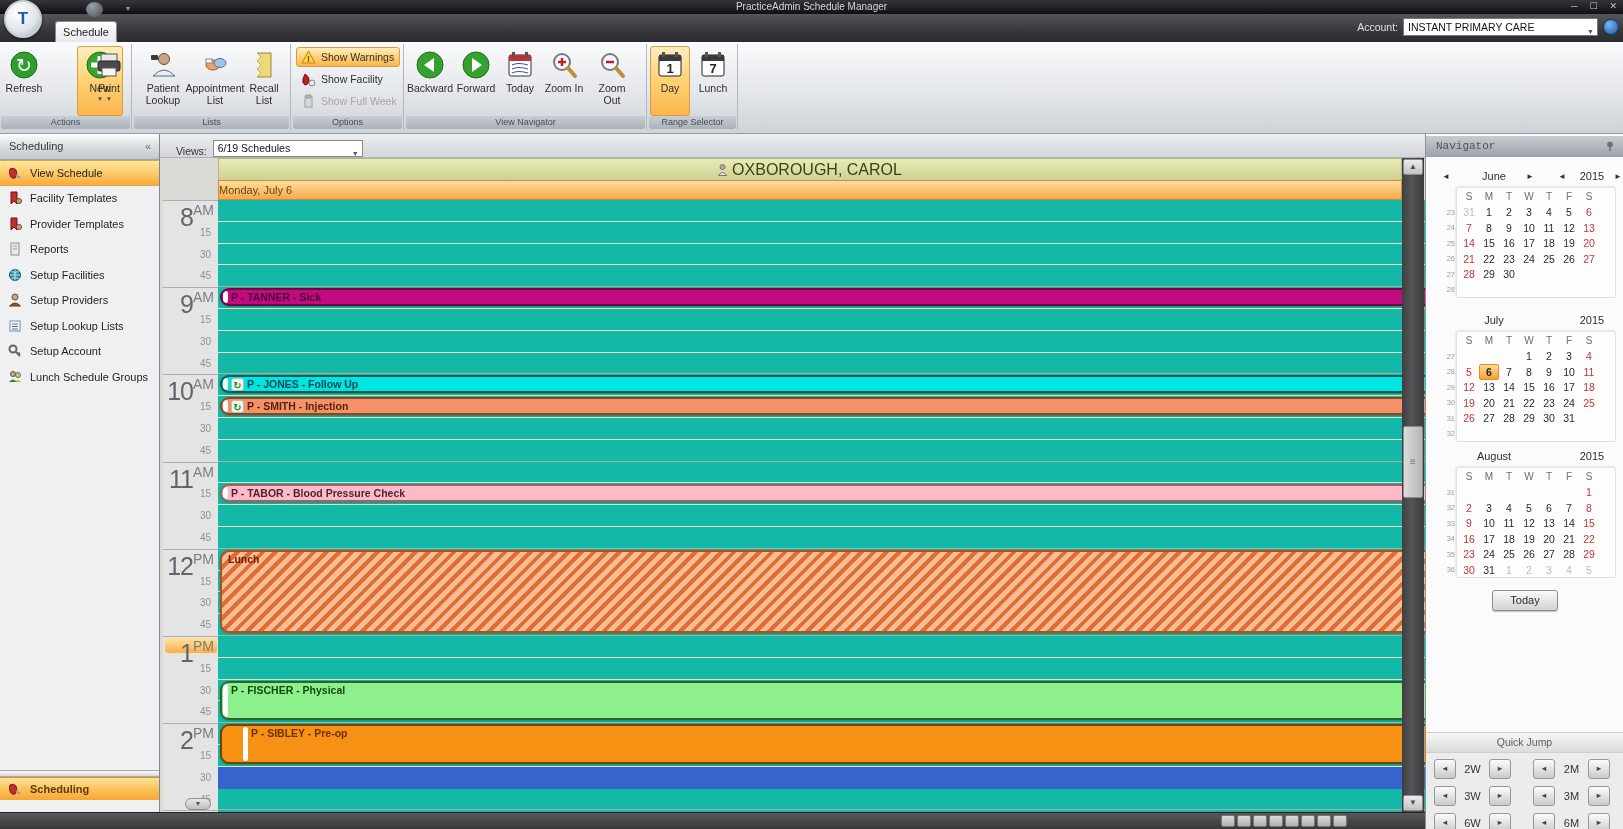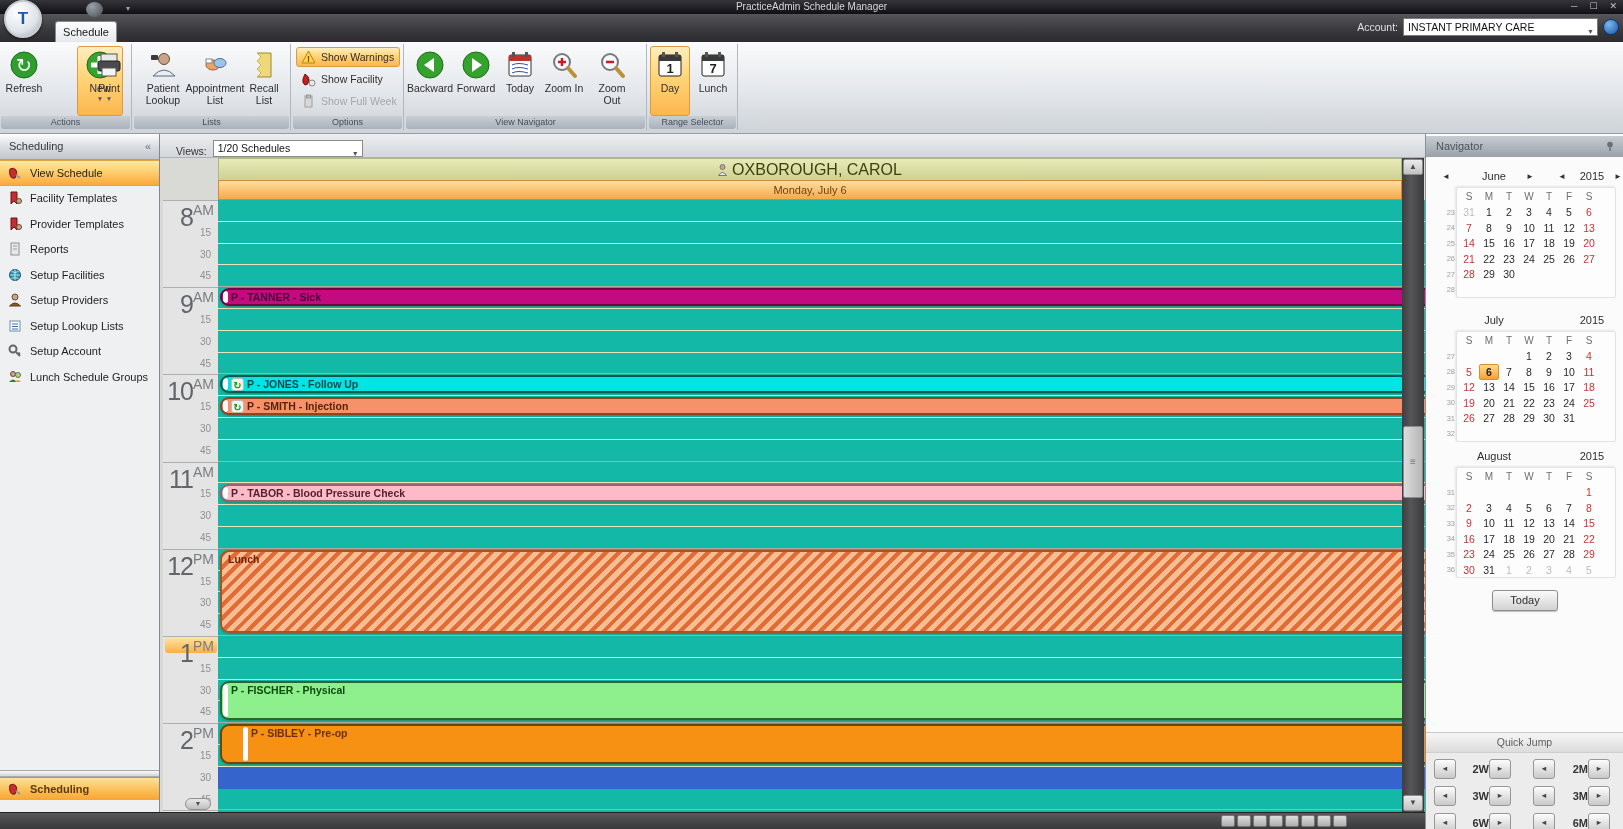--- a/index.html
+++ b/index.html
@@ -49,21 +49,21 @@
 
   
   .viewsbar{position:absolute;left:160px;top:134px;width:1265px;height:24px;background:linear-gradient(#eceef0,#d3d6da);border-bottom:1px solid #aeb2b8;display:flex;align-items:flex-end;z-index:5;}
   .views-label{font-size:10.5px;color:#333;margin:0 6px 0 16px;}
   .views-select{width:150px;height:17px;background:#fff;border:1px solid #8a8a8a;font-size:10.5px;color:#111;line-height:15px;padding:0 14px 0 4px;position:relative;}
   .views-select .dd{position:absolute;right:3px;top:5px;font-size:7px;color:#555;}
 
   
   .calendar{position:absolute;left:160px;top:158px;width:1265px;height:654px;background:#d9d9d6;overflow:hidden;}
   .hdr-provider{position:absolute;left:58px;top:0;width:1184px;height:22px;background:linear-gradient(#e9ebb8,#cdd191);border:1px solid #b2b585;border-bottom:none;display:flex;align-items:center;justify-content:center;gap:5px;font-size:16px;color:#3c420f;}
-  .hdr-date{position:absolute;left:58px;top:22px;width:1184px;height:20px;background:linear-gradient(#fede9f,#f5a94a);border:1px solid #cf8c34;display:flex;align-items:center;justify-content:center;font-size:11px;color:#6e4410;}
+  .hdr-date{position:absolute;left:58px;top:22px;width:1184px;height:20px;background:linear-gradient(#fede9f,#f5a94a);border:1px solid #cf8c34;display:flex;align-items:center;justify-content:flex-start;font-size:11px;color:#6e4410;}
   .gutter{position:absolute;left:3px;top:42px;width:55px;bottom:0;background:#e4e4e4;}
   .gutrow{position:relative;height:21.8px;text-align:right;padding-right:7px;}
   .gutrow.hrline{border-top:1px solid #aeaeae;}
   .sl{font-size:10px;color:#8f8f8f;line-height:21px;}
   .hl{position:absolute;right:4px;top:1px;white-space:nowrap;z-index:2;}
   .hl b{font-size:25px;font-weight:normal;color:#62656a;letter-spacing:-1px;}
   .hl i{font-size:14px;font-style:normal;color:#7a7d82;vertical-align:11px;}
   .curpill{position:absolute;left:2px;right:1px;top:1px;height:15px;border-radius:3px;background:linear-gradient(#ffe2a0,#f8b045);z-index:1;}
   .grid{position:absolute;left:58px;top:42px;width:1388px;bottom:0;background:#14b8a6;overflow:hidden;}
   .grow{height:21.8px;border-bottom:1px solid #e6e6b8;}
@@ -82,21 +82,21 @@
   .vs-thumb{position:absolute;left:1px;top:268px;width:20px;height:72px;background:linear-gradient(90deg,#dcdcdc,#b6b6b6);border:1px solid #8c8c8c;border-radius:2px;}
   .vs-thumb::after{content:"≡";display:block;text-align:center;color:#777;font-size:10px;line-height:70px;}
 
   
   .bottomstrip{position:absolute;left:0;right:198px;bottom:0;height:17px;background:linear-gradient(#58585a,#39393b);border-top:1px solid #222;}
   .hs-cluster{position:absolute;right:78px;top:2px;display:flex;gap:2px;}
   .hs-btn{width:14px;height:12px;background:linear-gradient(#dcdcdc,#aeaeae);border:1px solid #777;border-radius:2px;}
 
   
   .navigator{position:absolute;right:0;top:134px;width:198px;bottom:0;background:#fbfbfb;border-left:1px solid #8e9296;}
-  .nav-header{position:absolute;left:0;right:0;top:2px;height:21px;background:linear-gradient(#c7ccd2,#9aa1aa);font-size:11px;color:#4e535a;line-height:20px;padding-left:10px;}
+  .nav-header{position:absolute;left:0;right:0;top:2px;height:21px;background:linear-gradient(#c7ccd2,#9aa1aa);font-size:11px;color:#4e535a;line-height:20px;padding-left:10px;font-family:Liberation Mono, monospace;}
   .nav-pin{position:absolute;right:8px;top:5px;width:10px;height:10px;}
   .month{position:absolute;left:10px;width:182px;height:132px;}
   .mhead{position:relative;height:17px;font-size:11px;color:#2e2e2e;}
   .marr{position:absolute;top:2px;font-size:8px;color:#333;}
   .mname{position:absolute;left:30px;width:56px;text-align:center;}
   .myear{position:absolute;left:136px;width:40px;text-align:center;}
   .month .a1{left:6px;}.month .a2{left:90px;}.month .a3{left:122px;}.month .a4{left:178px;}
   .mgrid{position:absolute;left:8px;top:19px;right:0;bottom:0;}
   .dhead,.wrow{display:flex;height:15.5px;align-items:center;}
   .dh{width:20px;text-align:center;font-size:10px;color:#6e6e6e;}
@@ -104,21 +104,21 @@
   .dc{width:20px;text-align:center;font-size:10.5px;color:#2a2a2a;border-radius:2px;line-height:14px;}
   .dc.r{color:#c43434;}
   .dc.m{color:#bcbcbc;}
   .dc.s{background:linear-gradient(#ffda92,#f6a230);border:1px solid #dd8f24;font-weight:bold;color:#222;}
   .wbox{position:absolute;left:20px;top:17px;right:2px;bottom:4px;border:1px solid #e2e2e2;border-radius:2px;background:rgba(255,255,255,.6);box-shadow:-1px -1px 2px rgba(0,0,0,.08);}
   .today-btn{position:absolute;left:66px;top:456px;width:66px;height:21px;background:linear-gradient(#fafafa,#d2d2d2);border:1px solid #8e8e8e;border-radius:3px;font-size:11px;color:#2e2e2e;text-align:center;line-height:19px;box-shadow:0 1px 1px rgba(0,0,0,.25);}
   .qj{position:absolute;left:0;right:0;top:598px;bottom:0;background:#ececec;border-top:1px solid #c8c8c8;}
   .qj-title{height:20px;background:linear-gradient(#f6f6f6,#dcdcdc);font-size:10.5px;color:#5e5e5e;text-align:center;line-height:19px;border-bottom:1px solid #cfcfcf;}
   .qjrow{display:flex;align-items:center;height:22px;margin:5px 0 0 8px;}
   .qjb{width:22px;height:20px;background:linear-gradient(#fdfdfd,#c9c9c9);border:1px solid #979797;border-radius:3px;font-size:7.5px;color:#444;text-align:center;line-height:18px;}
-  .qjl{width:33px;text-align:right;font-size:11px;font-weight:bold;color:#333;}
+  .qjl{width:33px;text-align:center;font-size:11px;font-weight:normal;color:#333;}
   .qjrow .gap{width:22px;}
 
   svg{display:block;width:100%;height:100%;}
 </style>
 </head>
 <body>
 
 <div class="titlebar">
   <span>PracticeAdmin Schedule Manager</span>
   <span class="win-controls">
@@ -428,21 +428,21 @@
           <path d="M2 3 q4 -2 6 1 q2 3 -1 8 q-4 1 -5 -3 q-1 -4 0 -6z" fill="#c23030" stroke="#7a1616"></path>
           <path d="M8 9 l4 3" stroke="#999" stroke-width="2"></path>
         </svg>
       </span>
     <span>Scheduling</span>
   </div>
 </div>
 
 <div class="viewsbar">
   <span class="views-label">Views:</span>
-  <span class="views-select"><span>1/20 Schedules</span><span class="dd">▼</span></span>
+  <span class="views-select"><span>6/19 Schedules</span><span class="dd">▼</span></span>
 </div>
 
 <div class="calendar">
   <div class="hdr-provider">
     <span style="width:9px;height:12px;display:inline-block;">
         <svg viewBox="0 0 9 12">
           <circle cx="4.5" cy="3" r="2.5" fill="#caa488" stroke="#777"></circle>
           <path d="M0.5 11.5 q4 -6 8 0 z" fill="#e8e8e8" stroke="#777"></path>
         </svg>
       </span>

